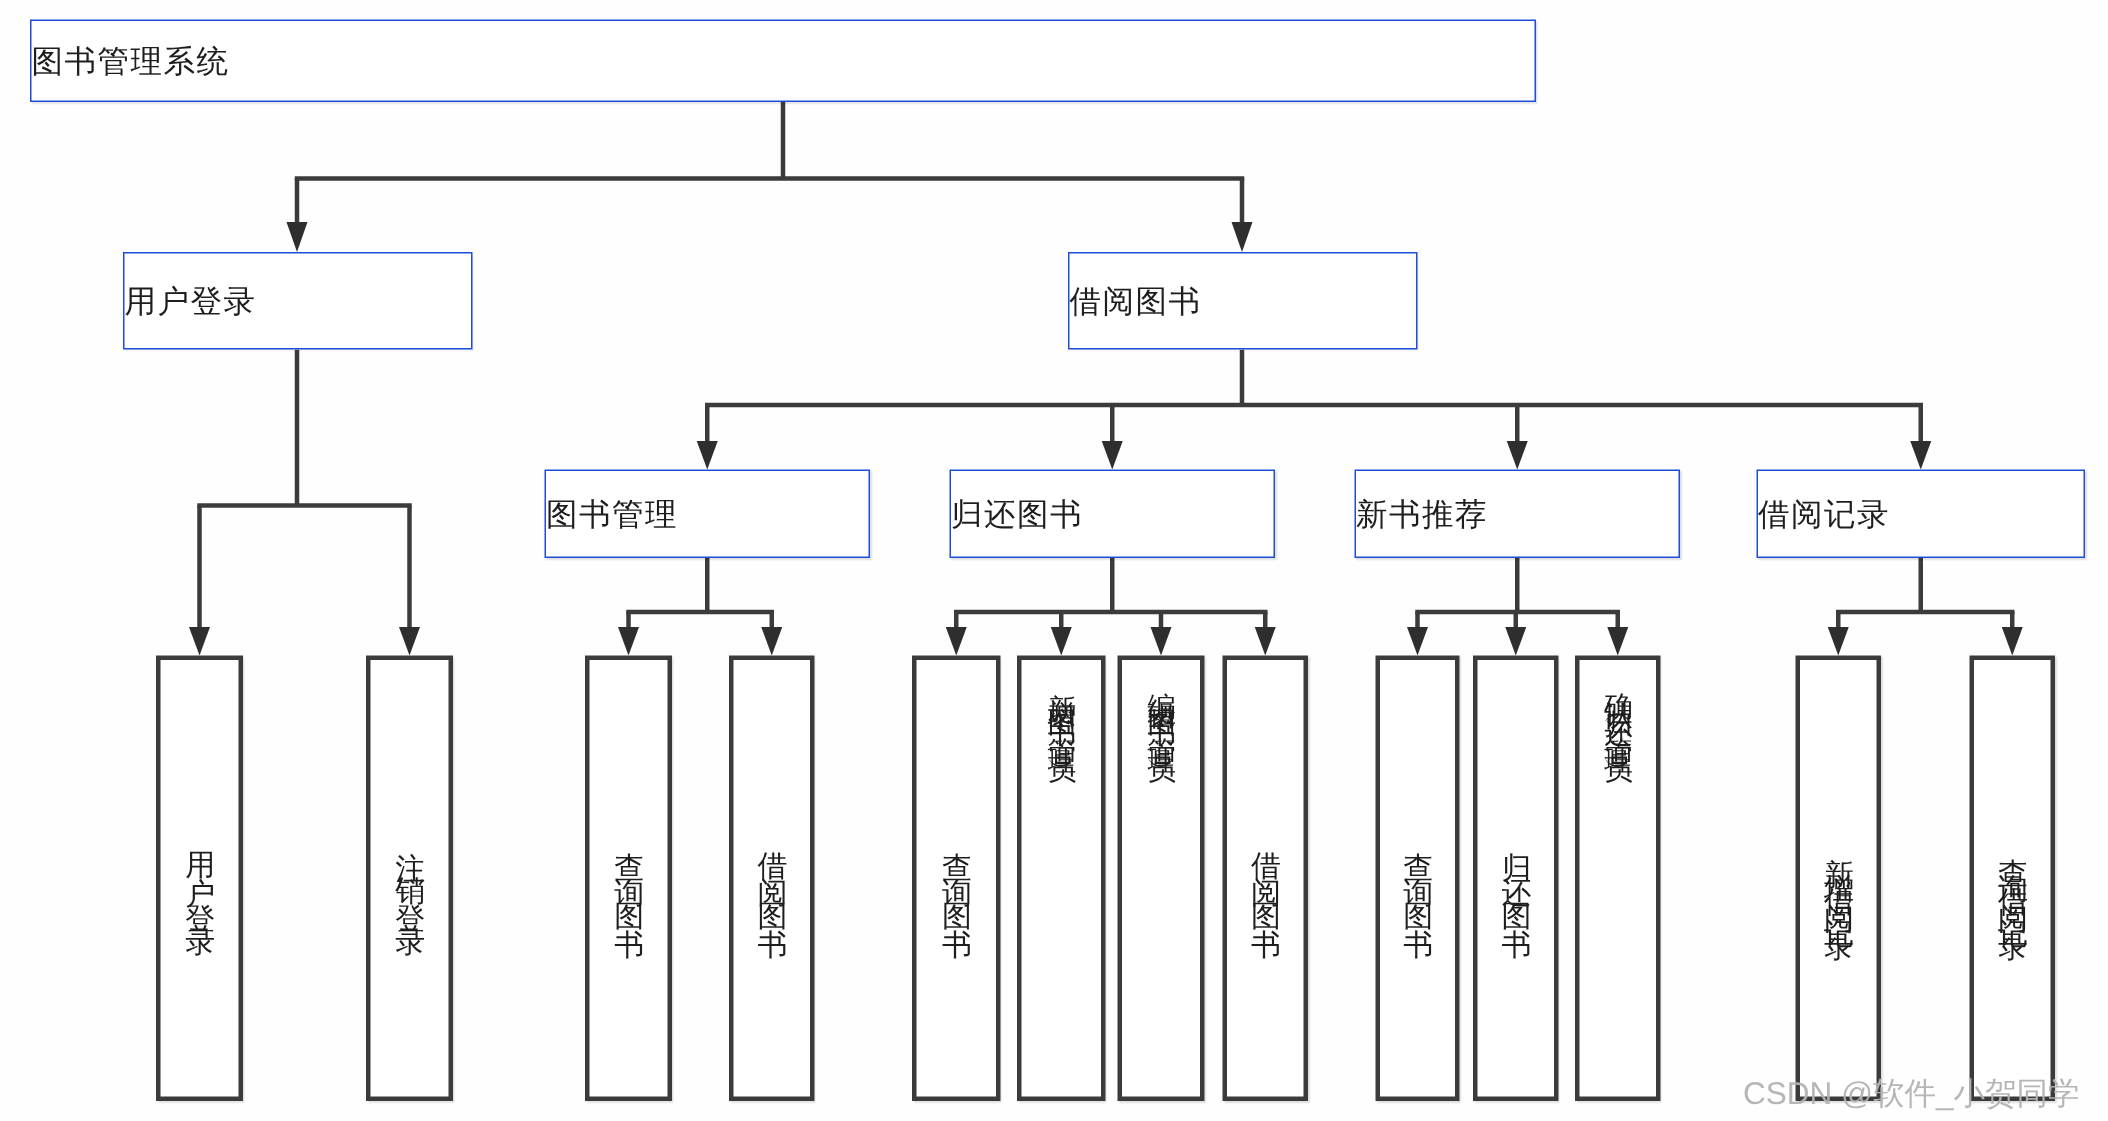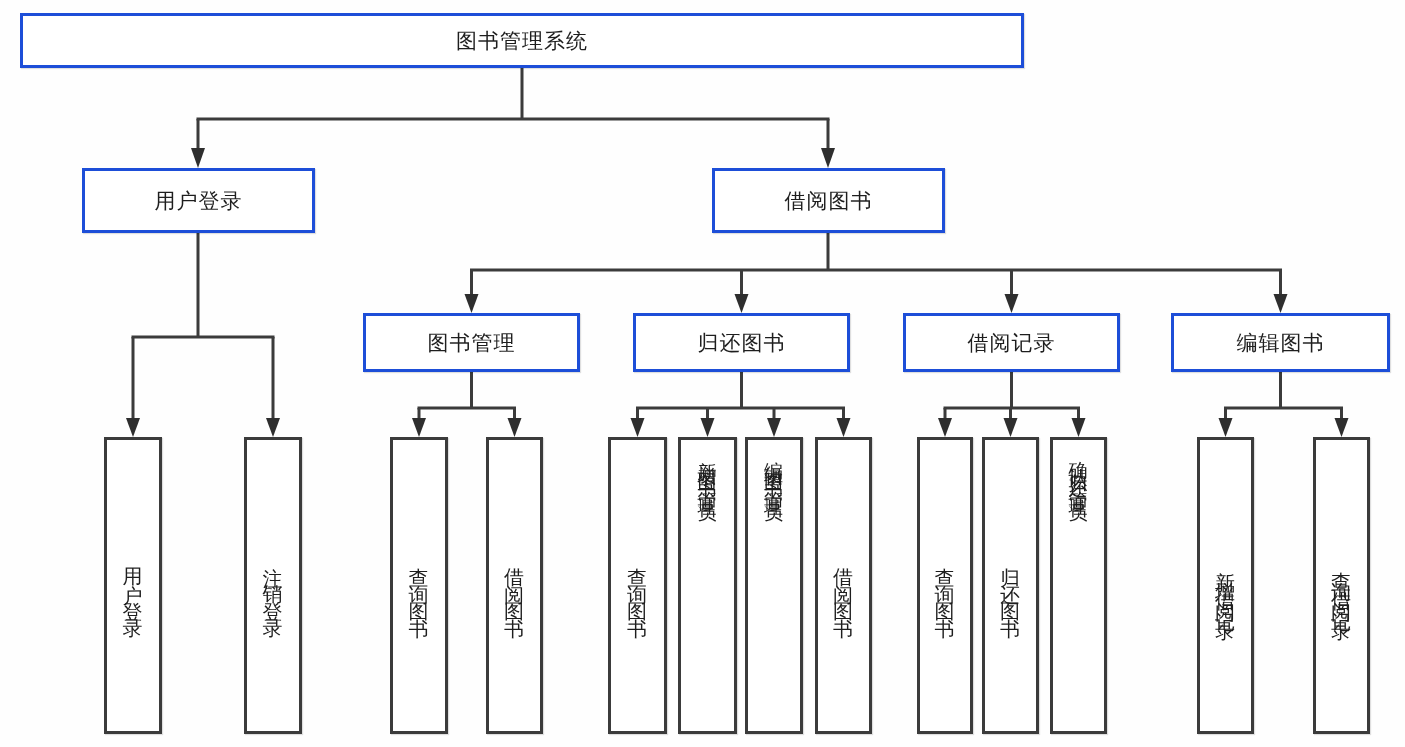--- a/index.html
+++ b/index.html
@@ -3,22 +3,22 @@
 <meta charset="utf-8">
 <style>
   html,body{margin:0;padding:0;background:#ffffff;}
   .canvas{
     position:relative;width:1405px;height:747px;background:#fefefe;
     font-family:"Liberation Sans",sans-serif;overflow:hidden;
   }
   .connectors{position:absolute;left:0;top:0;z-index:1;}
   .node{
     position:absolute;z-index:2;background:#ffffff;
-    border:3px solid #1d4ed8;box-sizing:border-box;
-    display:flex;align-items:center;justify-content:center;
+    border:1px solid #1d4ed8;box-sizing:border-box;
+    display:flex;align-items:center;justify-content:flex-start;
     color:#1e1e1e;font-size:21px;letter-spacing:1px;
     box-shadow:1px 1px 1px rgba(0,0,0,0.12);
   }
   .leaf{
     position:absolute;z-index:2;top:437px;height:297px;background:#ffffff;
     border:3px solid #3b3b3b;box-sizing:border-box;
     display:flex;align-items:center;justify-content:center;
     color:#1e1e1e;box-shadow:1px 1px 1px rgba(0,0,0,0.12);
   }
   .vtext{
@@ -122,24 +122,24 @@
     <span>借阅图书</span>
   </div>
 
   <div class="node" style="left:363px;top:313px;width:217px;height:59px">
     <span>图书管理</span>
   </div>
   <div class="node" style="left:633px;top:313px;width:217px;height:59px">
     <span>归还图书</span>
   </div>
   <div class="node" style="left:903px;top:313px;width:217px;height:59px">
-    <span>借阅记录</span>
+    <span>新书推荐</span>
   </div>
   <div class="node" style="left:1171px;top:313px;width:219px;height:59px">
-    <span>编辑图书</span>
+    <span>借阅记录</span>
   </div>
 
   <div class="leaf" style="left:104px;width:58px">
     <span class="vtext">用户登录</span>
   </div>
   <div class="leaf" style="left:244px;width:58px">
     <span class="vtext">注销登录</span>
   </div>
 
   <div class="leaf" style="left:390px;width:58px">
@@ -172,14 +172,15 @@
     <span class="vtext">确认归还（管理员）</span>
   </div>
 
   <div class="leaf med" style="left:1197px;width:57px">
     <span class="vtext">新增借阅记录</span>
   </div>
   <div class="leaf med" style="left:1313px;width:57px">
     <span class="vtext">查询借阅记录</span>
   </div>
 
+  <div class="watermark">CSDN @软件_小贺同学</div>
 
 </div>
 
 </body></html>

